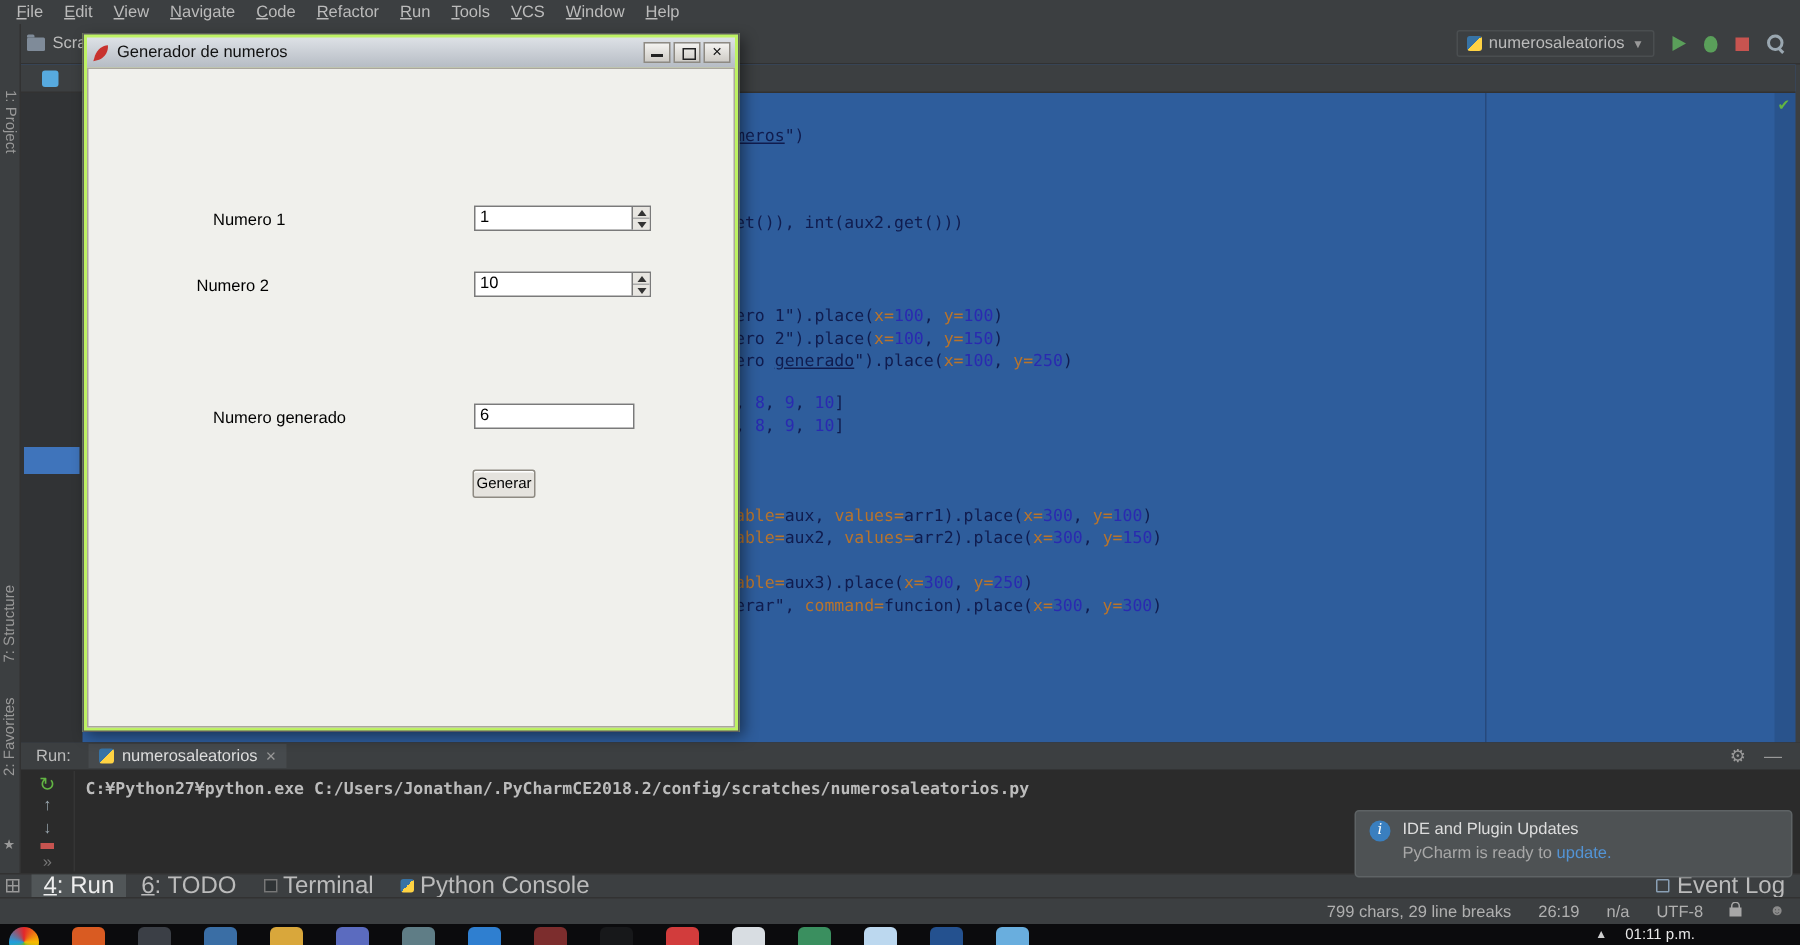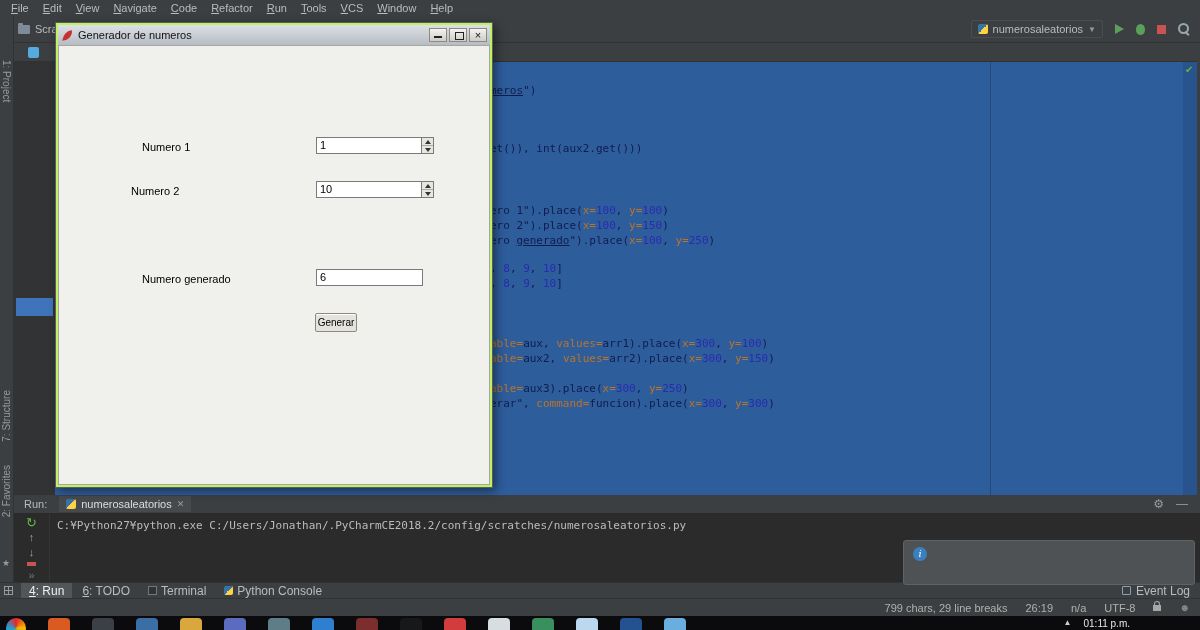--- a/index.html
+++ b/index.html
@@ -78,24 +78,24 @@
   .run-header { height:19px; background:#3c3f41; border-bottom:1px solid #2b2b2b; display:flex; align-items:center; padding-left:10px; color:#bbb; font-size:11px; }
   .run-tab { display:flex; align-items:center; gap:5px; margin-left:12px; padding:2px 7px; background:#464a4d; color:#ddd; }
   .tab-close { color:#999; font-size:9px; }
   .run-header-right { margin-left:auto; margin-right:12px; display:flex; gap:12px; color:#999; font-size:12px; align-items:center; }
   .run-body { position:relative; height:67px; }
   .run-toolbar { position:absolute; left:0; top:0; bottom:0; width:36px; border-right:1px solid #353535; display:flex; flex-direction:column; align-items:center; padding-top:3px; gap:4px; }
   .ric { font-size:11px; color:#9aa7b0; line-height:11px; }
   .ric.rerun { color:#62b543; font-size:13px; }
   .ric.stopsq { width:9px; height:9px; background:#c75450; }
   .ric.dim { color:#777; }
-  .console { position:absolute; left:43px; top:5px; right:4px; color:#bcbcbc; font-family:"DejaVu Sans Mono", monospace; font-size:11px; white-space:pre; overflow:hidden; }
-
-  
-  .bottombar { position:absolute; left:0; top:582px; right:0; height:16px; background:#3c3f41; border-top:1px solid #323232; display:flex; align-items:center; color:#bbb; font-size:12px; }
+  .console { position:absolute; left:43px; top:5px; right:4px; color:#bcbcbc; font-family:"DejaVu Sans Mono", monospace; font-size:11px; white-space:pre; overflow:hidden;font-weight:bold; }
+
+  
+  .bottombar { position:absolute; left:0; top:582px; right:0; height:16px; background:#3c3f41; border-top:1px solid #323232; display:flex; align-items:center; color:#bbb; font-size:16px; }
   .grid-ico { width:9px; height:9px; border:1px solid #999; margin:0 8px 0 4px; position:relative; flex:none; }
   .grid-ico::before { content:""; position:absolute; left:3px; top:0; bottom:0; width:1px; background:#999; }
   .grid-ico::after { content:""; position:absolute; top:3px; left:0; right:0; height:1px; background:#999; }
   .btabs { display:flex; align-items:center; gap:2px; }
   .btab { display:flex; align-items:center; gap:4px; padding:1px 8px; height:16px; cursor:default; }
   .btab.active { background:#515658; color:#eee; }
   .btab u { text-decoration:underline; }
   .mini-term { width:9px; height:9px; background:#2f3335; border:1px solid #777; }
   .mini-py { width:9px; height:9px; border-radius:2px; background:linear-gradient(135deg,#3773a5 50%,#ffd343 50%); }
   .eventlog { margin-left:auto; margin-right:10px; display:flex; align-items:center; gap:5px; }
@@ -309,15 +309,21 @@
         <div class="ticon" style="background: rgb(105, 174, 222);"></div>
       </div>
     <div class="tray">
       <span class="tray-up">▲</span>
       <span>01:11 p.m.</span>
     </div>
   </div>
 
   <div class="notif">
     <span class="info-ico">i</span>
+    <div>
+      <div class="notif-title">IDE and Plugin Updates</div>
+      <div class="notif-body">
+        <span>PyCharm is ready to </span><a class="notif-link">update.</a>
+      </div>
+    </div>
   </div>
 
 </div>
 
 </body></html>

